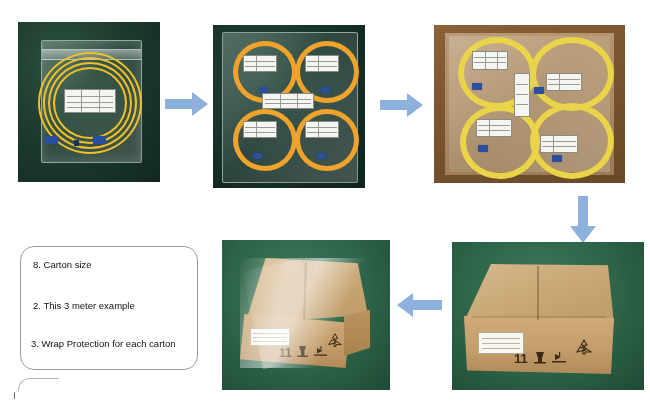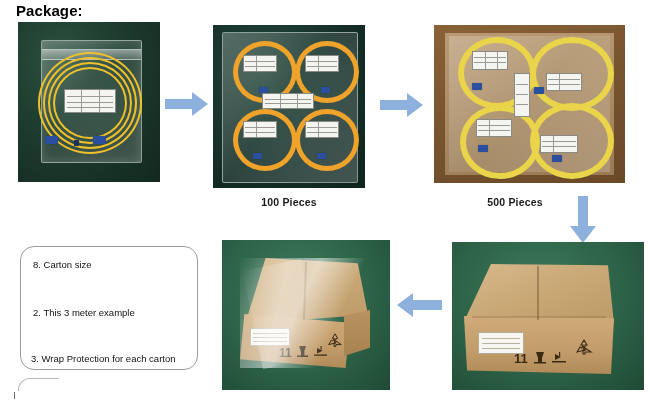--- a/index.html
+++ b/index.html
@@ -137,21 +137,20 @@
     border-radius:12px 0 0 0;
     border-right:none;border-bottom:none;
     transform:rotate(0deg);
   }
 </style>
 </head>
 <body>
 
 <div class="page">
 
-  <div class="heading">Package:</div>
 
   <div class="photo" style="left:18px;top:22px;width:142px;height:160px;">
     <div class="mat"></div>
 
     <div class="bag1">
       <div class="bagzip"></div>
     </div>
 
     <div class="coil y" style="left:20px;top:30px;width:100px;height:98px;border-width:2.5px;"></div>
     <div class="coil y" style="left:25px;top:35px;width:90px;height:88px;border-width:2.5px;"></div>
@@ -214,21 +213,20 @@
         <i style="top:9px;"></i>
         <b style="left:17px;"></b>
         <b style="left:34px;"></b>
     </div>
 
     <div class="connector" style="left:46px;top:62px;width:9px;height:6px;"></div>
     <div class="connector" style="left:108px;top:62px;width:9px;height:6px;"></div>
     <div class="connector" style="left:40px;top:128px;width:9px;height:6px;"></div>
     <div class="connector" style="left:104px;top:128px;width:9px;height:6px;"></div>
   </div>
-  <div class="caption" style="left:213px;top:196px;width:152px;">100  Pieces</div>
 
   <div class="arrow" style="left:380px;top:92px;">
     <svg width="44" height="26" viewBox="0 0 44 26" aria-hidden="true">
       <polygon points="0,8 27,8 27,1 43,13 27,25 27,18 0,18" fill="#8db0dd"></polygon>
     </svg>
   </div>
 
   <div class="photo" style="left:434px;top:25px;width:191px;height:158px;">
 
     <div style="position:absolute;inset:0;background:linear-gradient(160deg,#8a6236 0%,#7a5530 40%,#6a4928 100%);"></div>
@@ -267,21 +265,20 @@
       <i style="top:10px;"></i>
         <i style="top:20px;"></i>
         <i style="top:30px;"></i>
     </div>
 
     <div class="connector" style="left:38px;top:58px;width:10px;height:7px;"></div>
     <div class="connector" style="left:100px;top:62px;width:10px;height:7px;"></div>
     <div class="connector" style="left:44px;top:120px;width:10px;height:7px;"></div>
     <div class="connector" style="left:118px;top:130px;width:10px;height:7px;"></div>
   </div>
-  <div class="caption" style="left:455px;top:196px;width:120px;">500  Pieces</div>
 
   <div class="arrow" style="left:569px;top:196px;">
     <svg width="28" height="48" viewBox="0 0 28 48" aria-hidden="true">
       <polygon points="9,0 19,0 19,30 27,30 14,47 1,30 9,30" fill="#8db0dd"></polygon>
     </svg>
   </div>
 
   <div class="photo" style="left:452px;top:242px;width:192px;height:148px;">
     <div class="mat bright"></div>
     <div class="boxwrap">
@@ -350,20 +347,20 @@
         </svg>
       </div>
 
       <div class="wrapsheen" style="left:18px;top:18px;width:130px;height:110px;"></div>
       <div class="wrapsheen" style="left:30px;top:24px;width:60px;height:100px;opacity:.5;transform:rotate(-12deg);"></div>
     </div>
   </div>
 
   <div class="infobox" style="left:20px;top:246px;width:178px;height:124px;">
     <div class="info-line" style="left:12px;top:12px;">8.   Carton size</div>
-    <div class="info-line" style="left:12px;top:60px;">2.   This  3 meter example</div>
-    <div class="info-line" style="left:10px;top:106px;text-align:right;">3.  Wrap Protection for each carton</div>
+    <div class="info-line" style="left:12px;top:53px;">2.   This  3 meter example</div>
+    <div class="info-line" style="left:10px;top:91px;text-align:right;">3.  Wrap Protection for each carton</div>
   </div>
 
   <div class="curve"></div>
   <div class="tickmark"></div>
 
 </div>
 
 </body></html>

